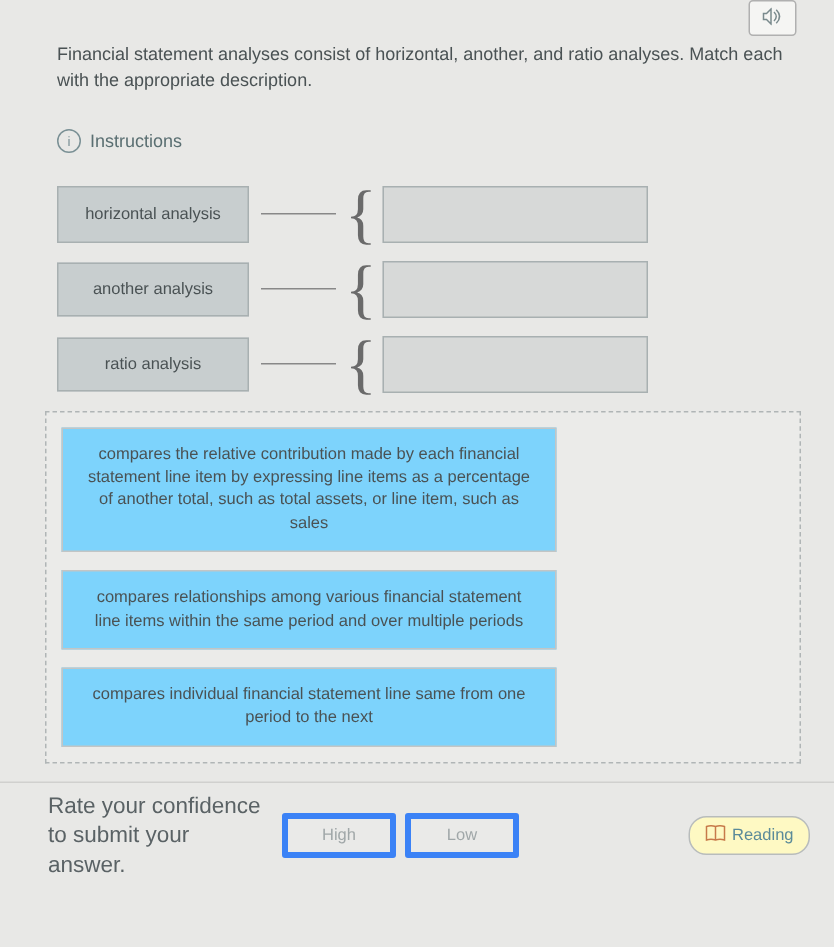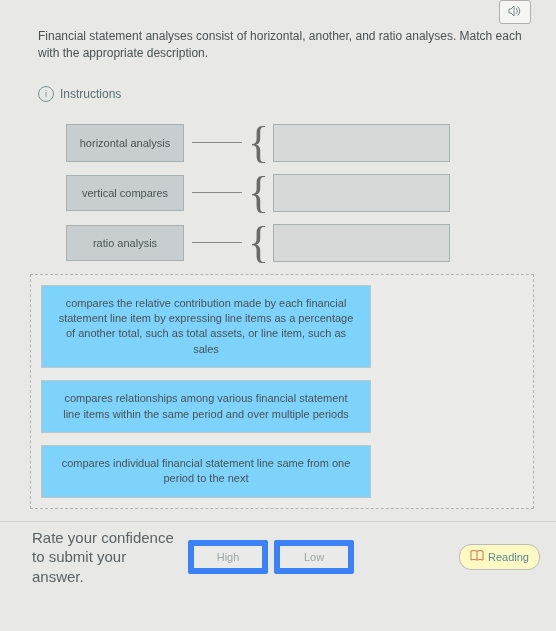--- a/index.html
+++ b/index.html
@@ -55,33 +55,32 @@
     }
     .match-area {
       padding: 14px 24px 0 38px;
     }
     .match-row {
       display: flex;
       align-items: center;
       margin-bottom: 12px;
     }
     .term-box {
-      width: 118px;
+      width: 128px;
       min-height: 38px;
       background: #c8cecf;
       border: 1px solid #a8b0b1;
       display: flex;
       align-items: center;
       justify-content: center;
       text-align: center;
       font-size: 11px;
       color: #4a5254;
       padding: 4px 6px;
       box-sizing: border-box;
-      margin-left: 28px;
     }
     .term-box.single-line {
       min-height: 36px;
     }
     .connector {
       width: 50px;
       height: 1px;
       background: #888;
       margin: 0 6px 0 8px;
     }
@@ -131,21 +130,21 @@
       display: flex;
       align-items: center;
     }
     .confidence-label {
       font-size: 15px;
       color: #5a6265;
       line-height: 1.3;
       width: 150px;
     }
     .conf-btn {
-      border: 6px solid #3b82f6;
+      border: 4px solid #3b82f6;
       background: #eaeae8;
       color: #a0a7a8;
       font-size: 11px;
       padding: 5px 10px;
       margin-left: 6px;
       border-radius: 2px;
       min-width: 48px;
       text-align: center;
     }
     .reading-btn {
@@ -184,21 +183,21 @@
 </div>
 
 <div class="match-area">
   <div class="match-row">
     <div class="term-box">horizontal analysis</div>
     <div class="connector"></div>
     <div class="brace">{</div>
     <div class="drop-target"></div>
   </div>
   <div class="match-row">
-    <div class="term-box single-line">vertical compares</div>
+    <div class="term-box single-line">another analysis</div>
     <div class="connector"></div>
     <div class="brace">{</div>
     <div class="drop-target"></div>
   </div>
   <div class="match-row">
     <div class="term-box single-line">ratio analysis</div>
     <div class="connector"></div>
     <div class="brace">{</div>
     <div class="drop-target"></div>
   </div>

